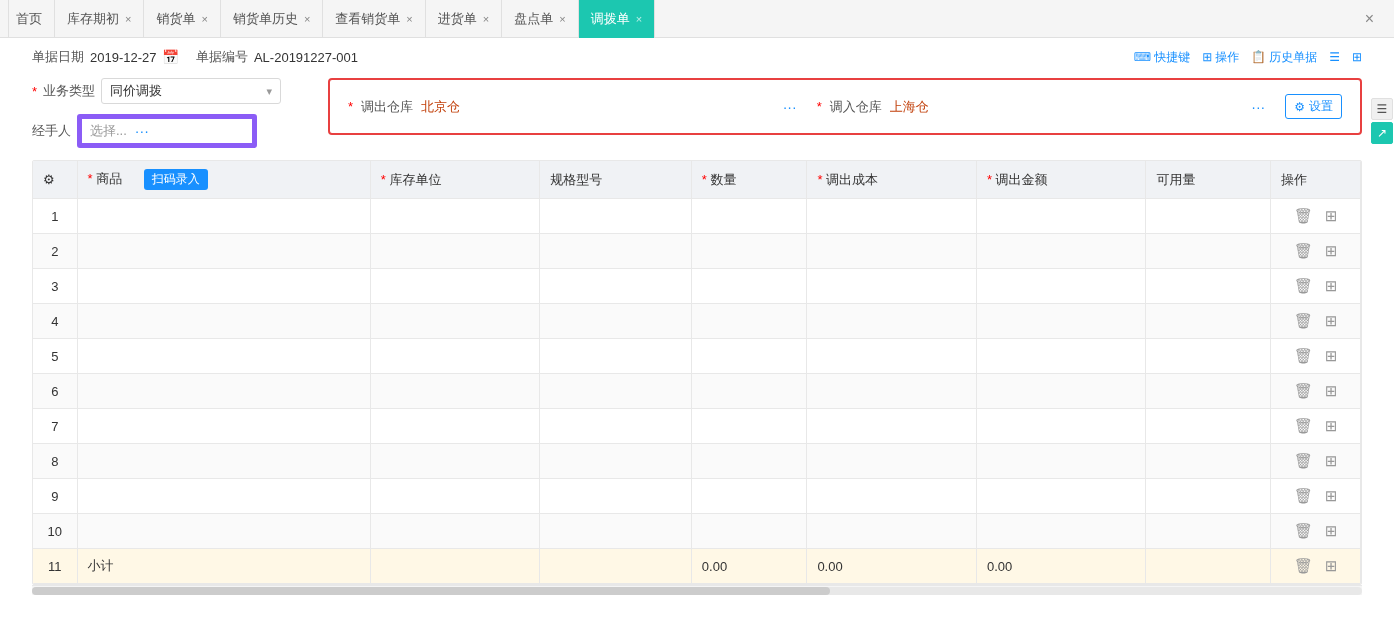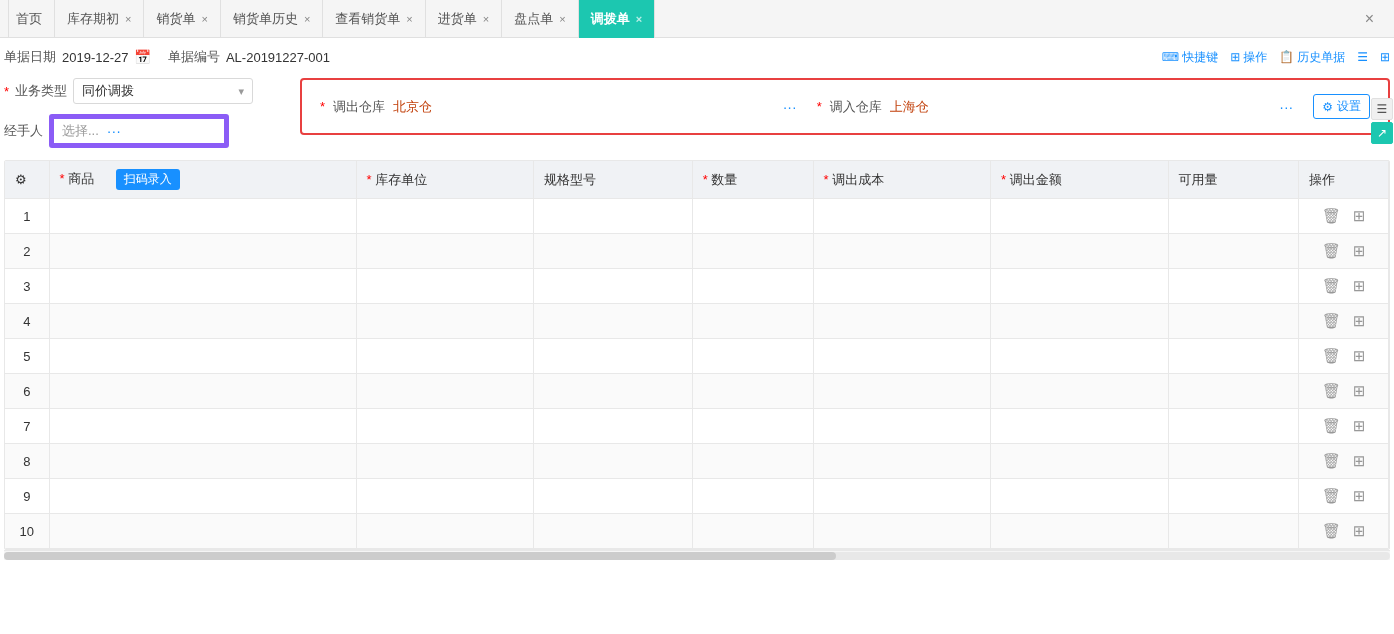--- a/index.html
+++ b/index.html
@@ -21,21 +21,20 @@
       cursor: pointer;
       font-size: 13px;
       color: #555;
       border-right: 1px solid #e0e0e0;
       white-space: nowrap;
     }
     .tab:first-child { border-left: 1px solid #e0e0e0; padding-left: 7px; }
     .tab.active {
       background: #1cc7b0;
       color: #fff;
-      font-weight: bold;
     }
     .tab .close-btn {
       margin-left: 6px;
       font-size: 11px;
       color: inherit;
       opacity: 0.7;
       cursor: pointer;
     }
     .tab.active .close-btn { color: #fff; }
     .tab-close-right {
@@ -43,21 +42,21 @@
       display: flex; align-items: center;
       height: 38px;
       padding: 0 12px;
       cursor: pointer;
       font-size: 16px;
       color: #888;
     }
 
     
     .main-content {
-      padding: 10px 4px;
+      padding: 10px 32px;
       background: #fff;
     }
 
     
     .header-row {
       display: flex; align-items: center;
       margin-bottom: 12px;
       position: relative;
     }
     .header-left {
@@ -561,20 +560,36 @@
       <td></td>
       <td></td>
       <td></td>
       <td>
         <div class="ops-cell">
           <span class="icon-btn">🗑</span>
           <span class="icon-btn">⊞</span>
         </div>
       </td>
     </tr>
+          <tr class="subtotal-row">
+      <td class="row-num">11</td>
+      <td>小计</td>
+      <td></td>
+      <td></td>
+      <td>0.00</td>
+      <td>0.00</td>
+      <td>0.00</td>
+      <td></td>
+      <td>
+        <div class="ops-cell">
+          <span class="icon-btn">🗑</span>
+          <span class="icon-btn">⊞</span>
+        </div>
+      </td>
+    </tr>
         </tbody>
     </table>
   </div>
 
   <div class="scroll-hint">
     <div class="scroll-track">
       <div class="scroll-thumb"></div>
     </div>
   </div>
 </div>

